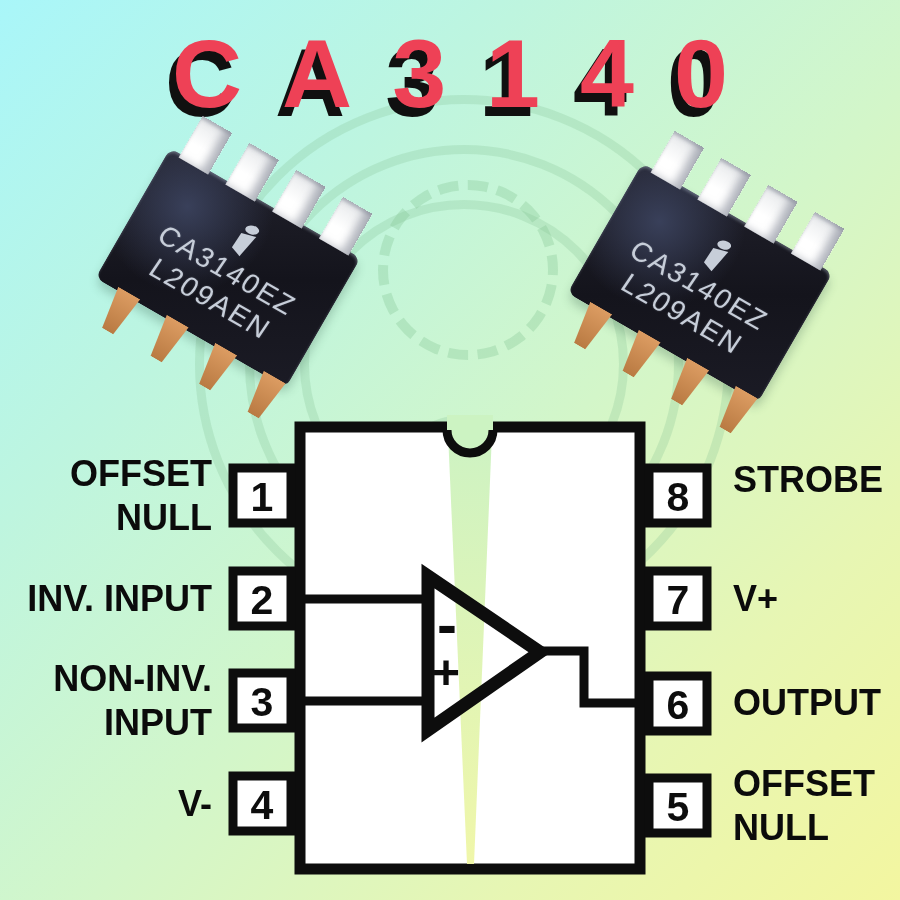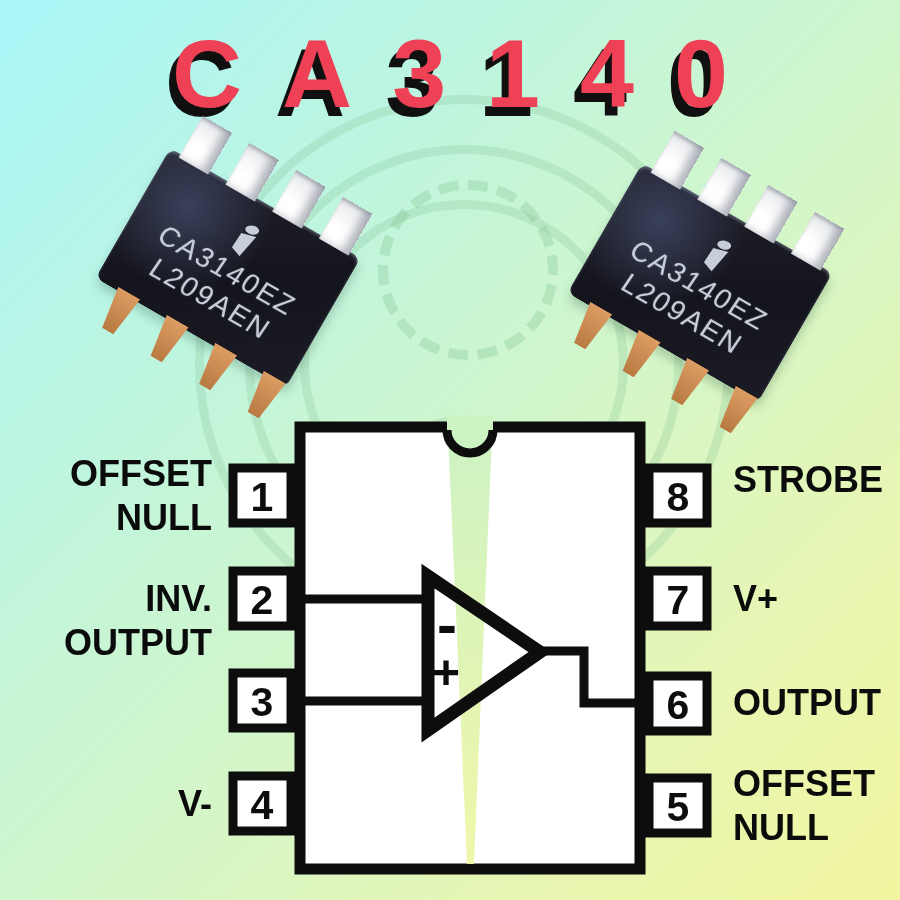--- a/index.html
+++ b/index.html
@@ -140,21 +140,23 @@
     <text x="262" y="702" font-size="41" text-anchor="middle" dominant-baseline="central">3</text>
     <text x="262" y="805" font-size="41" text-anchor="middle" dominant-baseline="central">4</text>
     <text x="678" y="497" font-size="41" text-anchor="middle" dominant-baseline="central">8</text>
     <text x="678" y="600" font-size="41" text-anchor="middle" dominant-baseline="central">7</text>
     <text x="678" y="705" font-size="41" text-anchor="middle" dominant-baseline="central">6</text>
     <text x="678" y="807" font-size="41" text-anchor="middle" dominant-baseline="central">5</text>
   </svg>
 
   <div class="lbl left" style="top:452px;">OFFSET
 NULL</div>
-  <div class="lbl left" style="top:577px;">INV. OUTPUT</div>
+  <div class="lbl left" style="top:577px;">INV. INPUT</div>
+  <div class="lbl left" style="top:657px;">NON-INV.
+INPUT</div>
   <div class="lbl left" style="top:782px;">V-</div>
   <div class="lbl right" style="top:458px;">STROBE</div>
   <div class="lbl right" style="top:577px;">V+</div>
   <div class="lbl right" style="top:681px;">OUTPUT</div>
   <div class="lbl right" style="top:762px;">OFFSET
 NULL</div>
 
 </div>
 
 </body></html>

